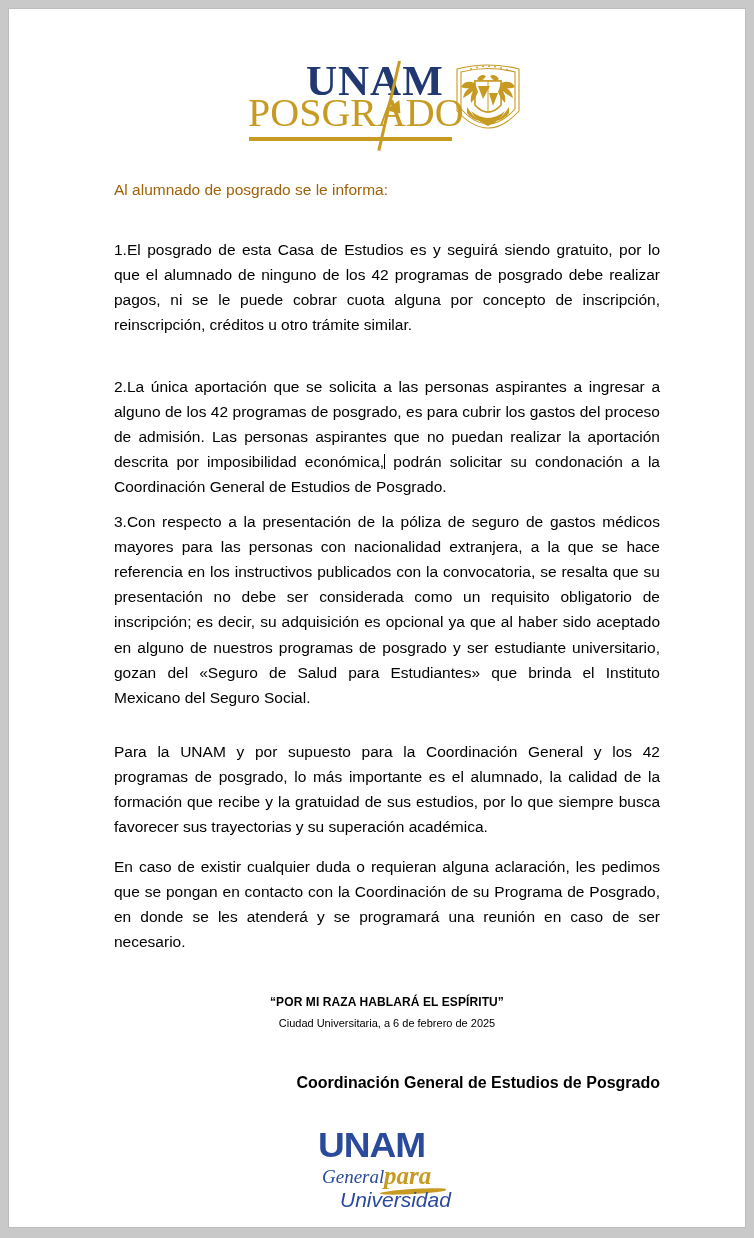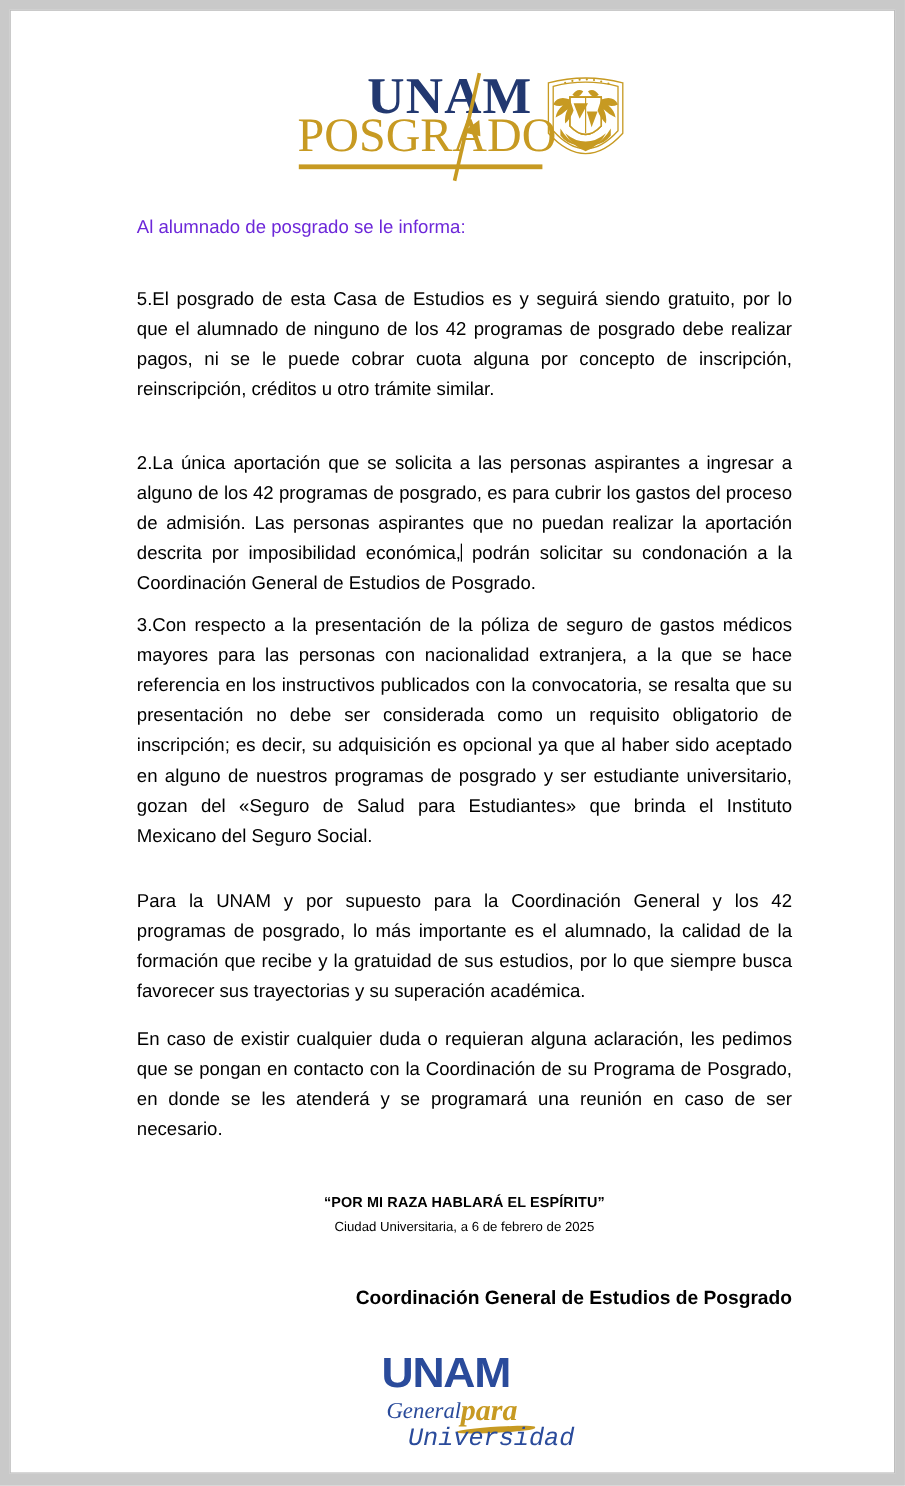--- a/index.html
+++ b/index.html
@@ -114,21 +114,21 @@
     left: 105px;
     top: 0;
     width: 546px;
   }
   .salutation {
     position: absolute;
     top: 170px;
     left: 0;
     width: 546px;
     font-size: 15.5px;
-    color: #6d28d9;
+    color: #a16207;
     line-height: 1.45;
   }
   .para {
     position: absolute;
     left: 0;
     width: 546px;
     font-size: 15.5px;
     color: #000;
     line-height: 1.62;
     text-align: justify;
@@ -240,21 +240,21 @@
     width: 66px;
     height: 5px;
     background: #c79a22;
     border-radius: 60% 40% 50% 50%;
     transform: rotate(-3deg);
   }
   .flogo-universidad {
     position: absolute;
     left: 26px;
     top: 68px;
-    font-family: Liberation Mono, monospace;
+    font-family: Liberation Sans, sans-serif;
     font-style: italic;
     font-size: 21px;
     color: #2a4b9b;
     line-height: 1;
     text-align: center;
   }
 </style>
 </head>
 <body>
 
@@ -306,21 +306,21 @@
             <circle cx="54" cy="10.6" r="0.9"></circle>
           </g>
         </svg>
       </div>
     </div>
 
     <div class="content">
 
       <div class="salutation">Al alumnado de posgrado se le informa:</div>
 
-      <div class="para p1">5.El posgrado de esta Casa de Estudios es y seguirá siendo gratuito, por lo que el alumnado de ninguno de los 42 programas de posgrado debe realizar pagos, ni se le puede cobrar cuota alguna por concepto de inscripción, reinscripción, créditos u otro trámite similar.</div>
+      <div class="para p1">1.El posgrado de esta Casa de Estudios es y seguirá siendo gratuito, por lo que el alumnado de ninguno de los 42 programas de posgrado debe realizar pagos, ni se le puede cobrar cuota alguna por concepto de inscripción, reinscripción, créditos u otro trámite similar.</div>
 
       <div class="para p2"><span>2.La única aportación que se solicita a las personas aspirantes a ingresar a alguno de los 42 programas de posgrado, es para cubrir los gastos del proceso de admisión. Las personas aspirantes que no puedan realizar la aportación descrita por imposibilidad económica,</span><span class="caret"></span><span> podrán solicitar su condonación a la Coordinación General de Estudios de Posgrado.</span></div>
 
       <div class="para p3">3.Con respecto a la presentación de la póliza de seguro de gastos médicos mayores para las personas con nacionalidad extranjera, a la que se hace referencia en los instructivos publicados con la convocatoria, se resalta que su presentación no debe ser considerada como un requisito obligatorio de inscripción; es decir, su adquisición es opcional ya que al haber sido aceptado en alguno de nuestros programas de posgrado y ser estudiante universitario, gozan del «Seguro de Salud para Estudiantes» que brinda el Instituto Mexicano del Seguro Social.</div>
 
       <div class="para p4">Para la UNAM y por supuesto para la Coordinación General y los 42 programas de posgrado, lo más importante es el alumnado, la calidad de la formación que recibe y la gratuidad de sus estudios, por lo que siempre busca favorecer sus trayectorias y su superación académica.</div>
 
       <div class="para p5">En caso de existir cualquier duda o requieran alguna aclaración, les pedimos que se pongan en contacto con la Coordinación de su Programa de Posgrado, en donde se les atenderá y se programará una reunión en caso de ser necesario.</div>
     </div>
 

